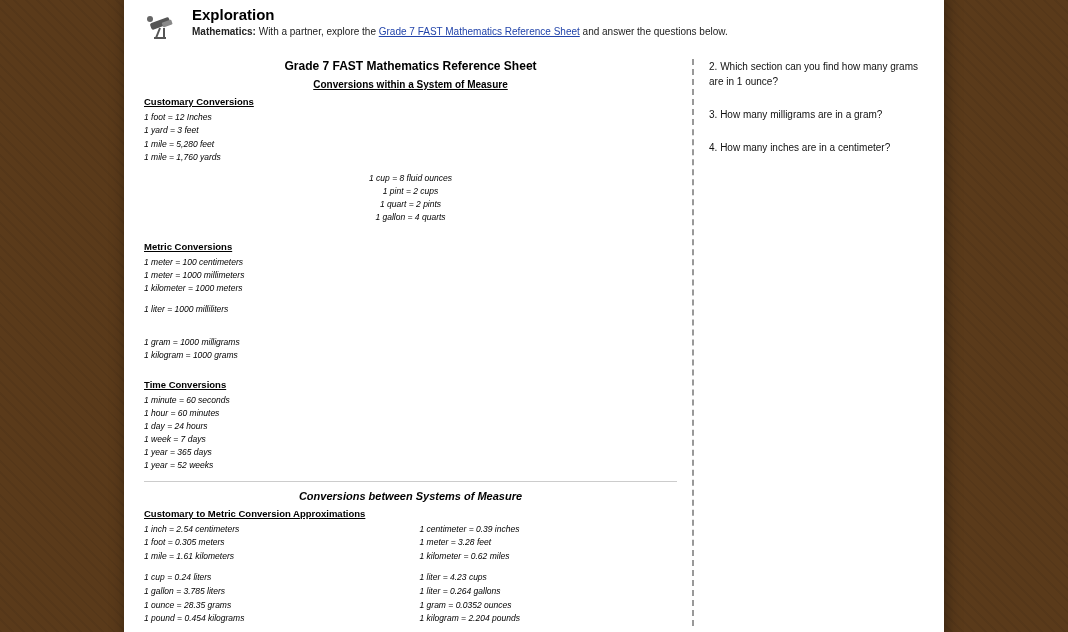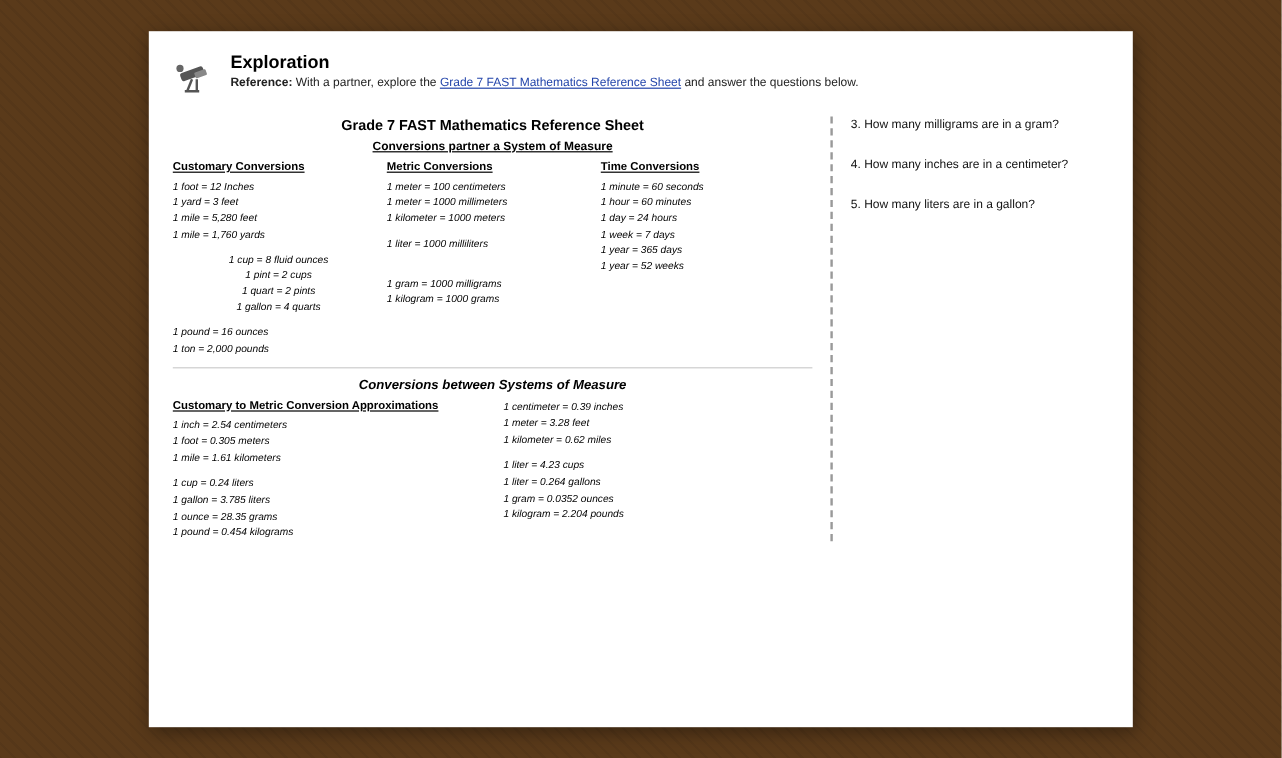--- a/index.html
+++ b/index.html
@@ -71,22 +71,23 @@
     .section-title {
       text-align: center;
       font-size: 10px;
       font-weight: bold;
       text-decoration: underline;
       margin-bottom: 6px;
     }
     
     .conversions-grid {
       display: flex;
-      gap: 2px;
+      gap: 16px;
       margin-bottom: 8px;
+      flex-direction: column;
     }
     .conv-col {
       flex: 1;
     }
     .conv-col-header {
       font-size: 9.5px;
       font-weight: bold;
       text-decoration: underline;
       margin-bottom: 4px;
     }
@@ -105,20 +106,21 @@
     .between-title {
       text-align: center;
       font-size: 11px;
       font-weight: bold;
       margin-bottom: 6px;
       font-style: italic;
     }
     .between-grid {
       display: flex;
       gap: 18px;
+      align-items: flex-end;
     }
     .between-col {
       flex: 1;
     }
     .between-col-header {
       font-size: 9.5px;
       font-weight: bold;
       text-decoration: underline;
       margin-bottom: 4px;
     }
@@ -172,33 +174,33 @@
         <rect x="18" y="15" width="10" height="5" rx="1" fill="#888" transform="rotate(-20,23,17)"></rect>
         <line x1="16" y1="22" x2="12" y2="32" stroke="#555" stroke-width="2"></line>
         <line x1="20" y1="22" x2="20" y2="32" stroke="#555" stroke-width="2"></line>
         <line x1="10" y1="32" x2="22" y2="32" stroke="#555" stroke-width="2"></line>
         <circle cx="6" cy="13" r="3" fill="#666"></circle>
       </svg>
     </div>
     <div class="header-text">
       <h2>Exploration</h2>
       <p>
-        <strong>Reference:</strong>
+        <strong>Mathematics:</strong>
         <span> With a partner, explore the </span>
         <u>Grade 7 FAST Mathematics Reference Sheet</u>
         <span> and answer the questions below.</span>
       </p>
     </div>
   </div>
 
   <div class="main-content">
 
     <div class="reference-sheet">
       <div class="ref-title">Grade 7 FAST Mathematics Reference Sheet</div>
-      <div class="section-title">Conversions partner a System of Measure</div>
+      <div class="section-title">Conversions within a System of Measure</div>
 
       <div class="conversions-grid">
 
         <div class="conv-col">
           <div class="conv-col-header">Customary Conversions</div>
           <p>
             1 foot = 12 Inches<br>
             1 yard = 3 feet<br>
             1 mile = 5,280 feet<br>
             1 mile = 1,760 yards
@@ -233,26 +235,20 @@
             1 minute = 60 seconds<br>
             1 hour = 60 minutes<br>
             1 day = 24 hours<br>
             1 week = 7 days<br>
             1 year = 365 days<br>
             1 year = 52 weeks
           </p>
         </div>
       </div>
 
-      <div class="pound-section">
-        <p>
-          1 pound = 16 ounces<br>
-          1 ton = 2,000 pounds
-        </p>
-      </div>
 
       <hr class="section-divider">
 
       <div class="between-title">Conversions between Systems of Measure</div>
 
       <div class="between-grid">
 
         <div class="between-col">
           <div class="between-col-header">Customary to Metric Conversion Approximations</div>
           <p>
@@ -280,35 +276,35 @@
             1 gram = 0.0352 ounces<br>
             1 kilogram = 2.204 pounds
           </p>
         </div>
       </div>
     </div>
 
     <div class="questions-panel">
 
 
+      <div class="question">
+        <p>
+          <span class="question-number">2. </span>Which section can you find how many grams are in 1 ounce?
+        </p>
+      </div>
 
       <div class="question">
         <p>
           <span class="question-number">3. </span>How many milligrams are in a gram?
         </p>
       </div>
 
       <div class="question">
         <p>
           <span class="question-number">4. </span>How many inches are in a centimeter?
         </p>
       </div>
 
-      <div class="question">
-        <p>
-          <span class="question-number">5. </span>How many liters are in a gallon?
-        </p>
-      </div>
 
     </div>
 
   </div>
 </div>
 
 </body></html>

